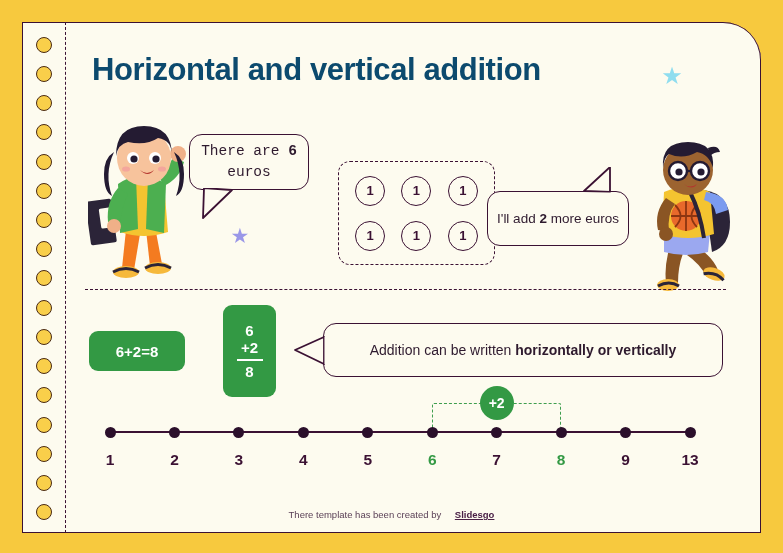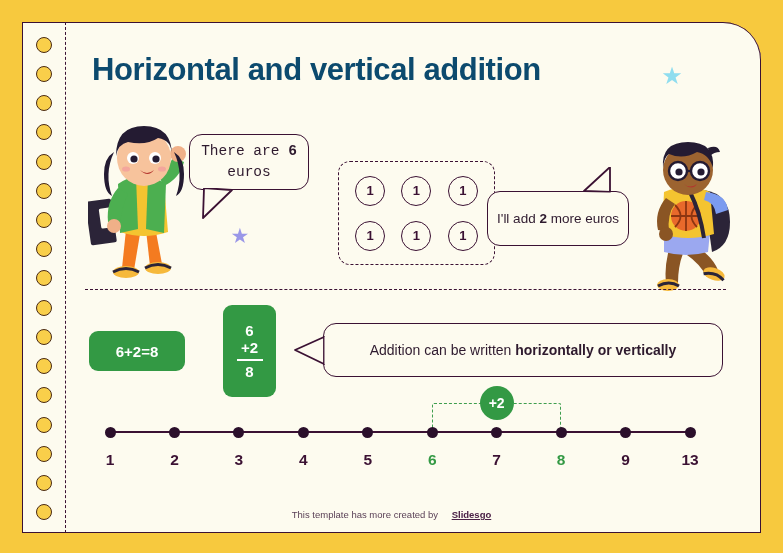--- a/index.html
+++ b/index.html
@@ -471,14 +471,14 @@
         <span class="nl-label">9</span>
       </div>
       <div class="nl-tick" style="left: 580px;">
         <span class="nl-dot"></span>
         <span class="nl-label">13</span>
       </div>
     </div>
 </div>
 
 <div id="footer">
-  <span>This template has more created by </span><b>Slidesgo</b>
+  <span>There template has been created by </span><b>Slidesgo</b>
 </div>
 
 </body></html>

